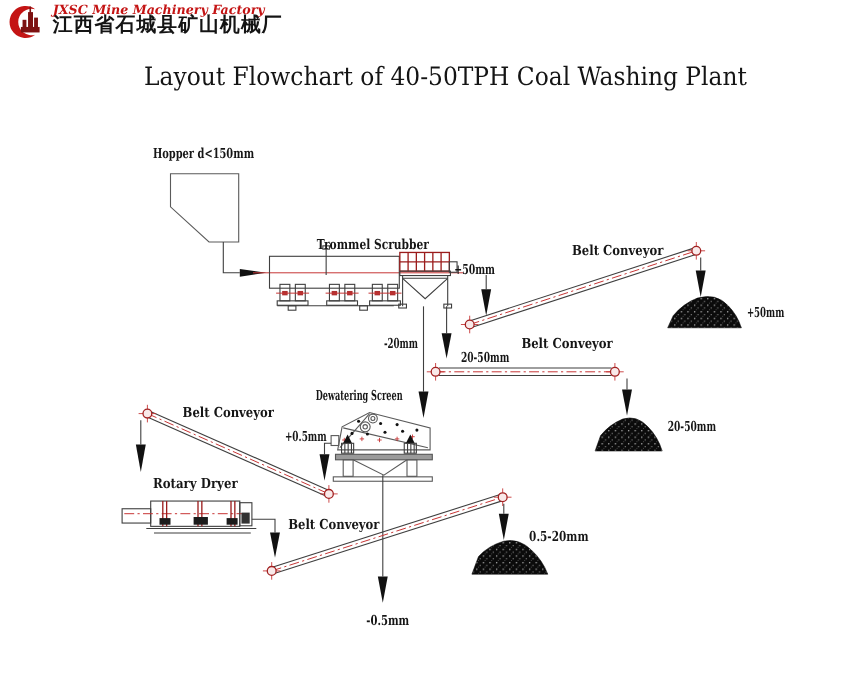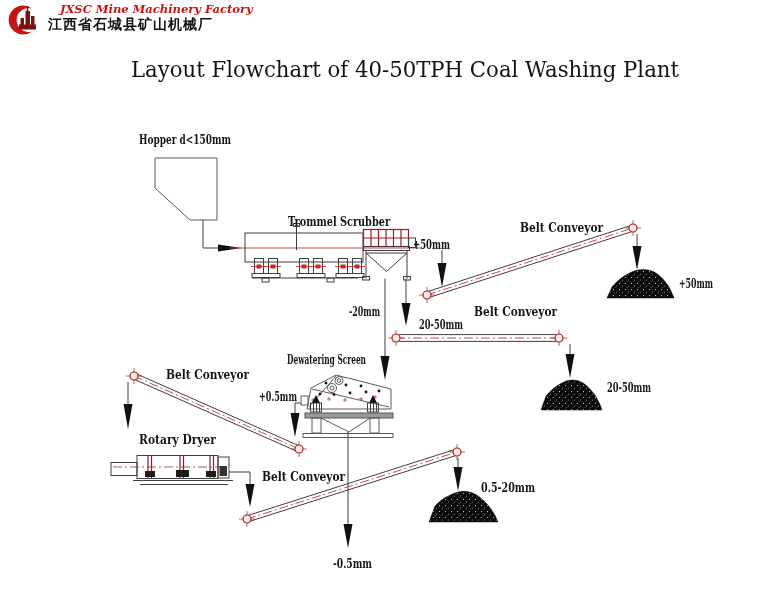--- a/index.html
+++ b/index.html
@@ -1,22 +1,22 @@
 <!DOCTYPE html>
 <html><head>
 <meta charset="utf-8">
 <style>
   html,body{margin:0;padding:0;background:#fff;}
   #canvas{position:relative;width:768px;height:615px;background:#ffffff;overflow:hidden;
           font-family:"DejaVu Serif",serif;}
   .logo{position:absolute;left:6px;top:3px;display:flex;gap:4px;align-items:flex-start;}
   .logo-en{color:#c41414;font-style:italic;font-weight:bold;font-size:11.5px;line-height:13px;
-           font-family:"DejaVu Serif",serif;white-space:nowrap;margin-left:12px;}
-  .logo-cn{color:#141414;font-weight:bold;font-size:14px;line-height:17px;
-           font-family:Liberation Sans, sans-serif;letter-spacing:1px;white-space:nowrap;}
+           font-family:"DejaVu Serif",serif;white-space:nowrap;}
+  .logo-cn{color:#141414;font-weight:bold;font-size:18px;line-height:17px;
+           font-family:Liberation Mono, monospace;letter-spacing:1px;white-space:nowrap;}
   svg text{font-family:"DejaVu Serif",serif;}
   .lbl{font-weight:bold;font-size:12.5px;fill:#161616;}
   .ttl{font-size:23px;fill:#141414;}
   .ln{stroke:#3f3f3f;stroke-width:1;fill:none;}
   .lnt{stroke:#5a5a5a;stroke-width:1;fill:none;}
   .cl{stroke:#c63333;stroke-width:0.9;fill:none;stroke-dasharray:9 3 2 3;}
   .clsolid{stroke:#c63333;stroke-width:0.9;fill:none;}
   .redln{stroke:#9b1c1c;stroke-width:1.2;fill:none;}
   .arrow{fill:#111;stroke:none;}
   .cross{stroke:#c63333;stroke-width:0.8;}

